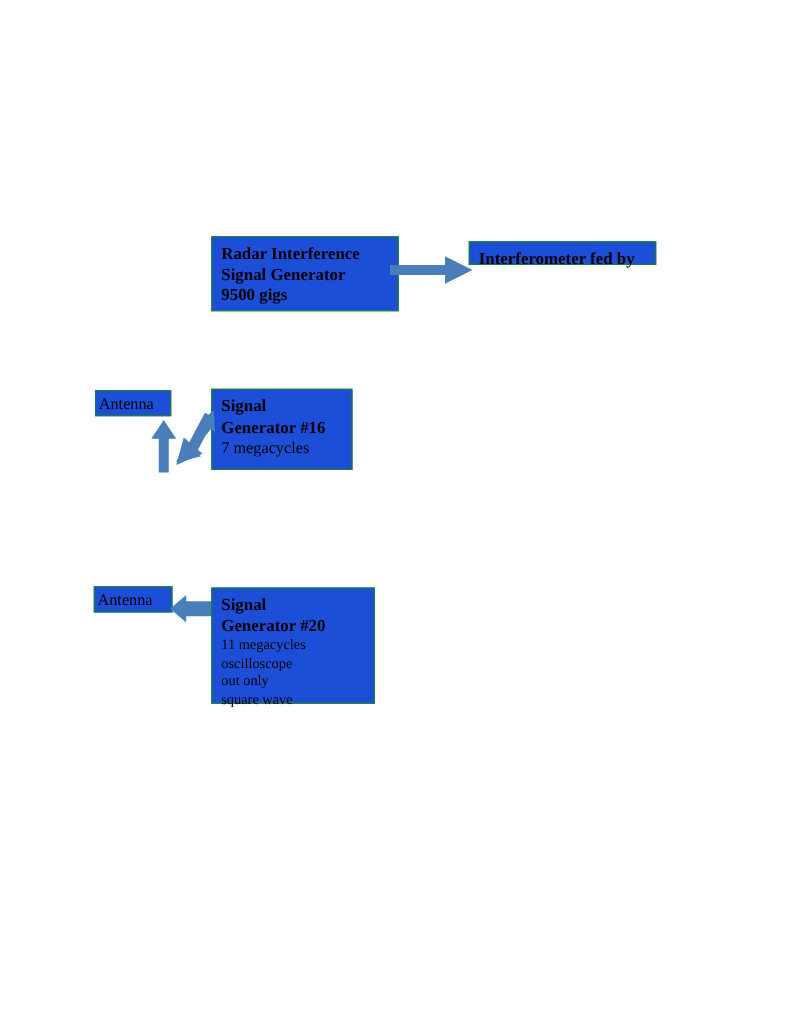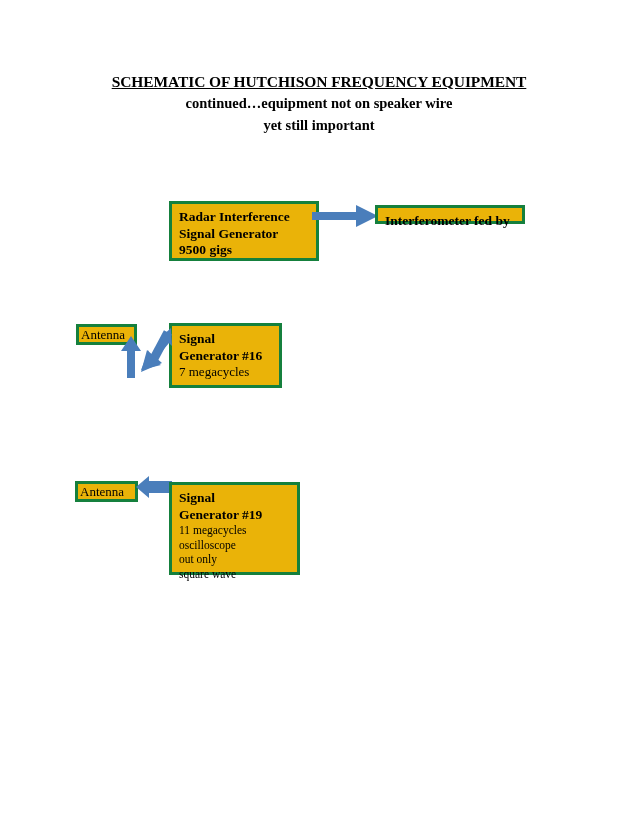--- a/index.html
+++ b/index.html
@@ -26,25 +26,24 @@
   .title-sub{
     font-family:"Liberation Serif", serif;
     font-weight:bold;font-size:14.5px;color:#000;
     line-height:20px;
     margin-top:2px;
   }
 
   .box{
     position:absolute;
     box-sizing:border-box;
-    background:#eab308;
-    border:3px solid #15803d;
+    background:#1d4ed8;
+    border:1px solid #15803d;
     padding:5px 7px 4px 7px;
     color:#000;
-    margin-top:12px;
   }
   .box .ln{display:block;white-space:nowrap;}
   .ln.b{font-weight:bold;font-size:13.5px;line-height:16.5px;font-family:"Liberation Serif",serif;}
   .ln.r{font-weight:normal;font-size:13px;line-height:16px;font-family:"Liberation Serif",serif;}
   .ln.s{font-weight:normal;font-size:11.5px;line-height:14.5px;font-family:"Liberation Serif",serif;}
   .ln.sb{font-weight:bold;font-size:11px;line-height:14px;font-family:"Liberation Serif",serif;}
 
   .box-antenna{
     display:flex;align-items:center;justify-content:flex-start;
     padding:2px 2px;
@@ -54,25 +53,20 @@
     padding:2px 6px;
   }
 
   svg.arrow{position:absolute;overflow:visible;}
 </style>
 </head>
 <body>
 
 <div id="canvas">
 
-  <div class="title-block">
-    <div class="title-main">SCHEMATIC OF HUTCHISON FREQUENCY EQUIPMENT</div>
-    <div class="title-sub">continued…equipment not on speaker wire</div>
-    <div class="title-sub">yet still important</div>
-  </div>
 
   <div class="box" style="left:169px;top:189px;width:150px;height:60px;">
     <span class="ln b">Radar Interference</span>
     <span class="ln b">Signal Generator</span>
     <span class="ln b">9500 gigs</span>
   </div>
 
   <svg class="arrow" style="left:312px;top:203px;" width="68" height="26" viewBox="0 0 68 26">
     <polygon points="0,9 44,9 44,2 66,13 44,24 44,17 0,17" fill="#4a7ebb"></polygon>
   </svg>
@@ -109,20 +103,20 @@
   <div class="box box-antenna" style="left:75px;top:469px;width:63px;height:21px;">
     <span class="ln r">Antenna</span>
   </div>
 
   <svg class="arrow" style="left:136px;top:476px;" width="36" height="24" viewBox="0 0 36 24">
     <polygon points="36,5 13,5 13,0 0,11 13,22 13,17 36,17" fill="#4a7ebb"></polygon>
   </svg>
 
   <div class="box" style="left:169px;top:470px;width:131px;height:93px;">
     <span class="ln b">Signal</span>
-    <span class="ln b">Generator #19</span>
+    <span class="ln b">Generator #20</span>
     <span class="ln s">11 megacycles</span>
     <span class="ln s">oscilloscope</span>
     <span class="ln s">out only</span>
     <span class="ln s">square wave</span>
   </div>
 
 </div>
 
 </body></html>

